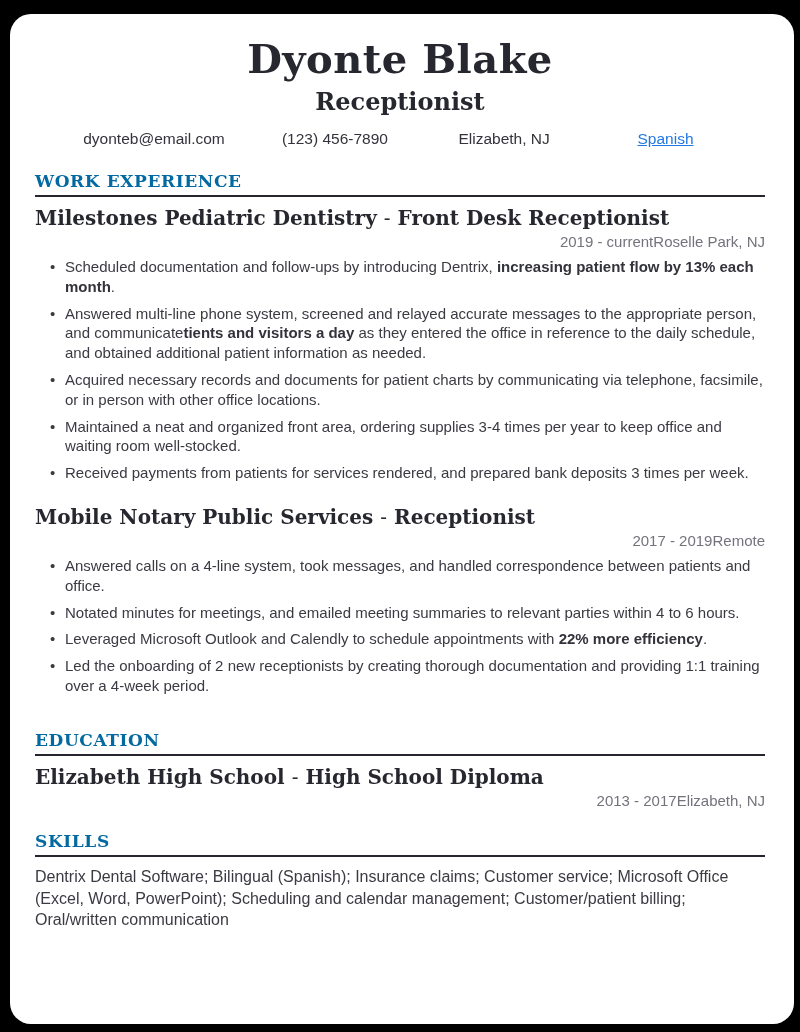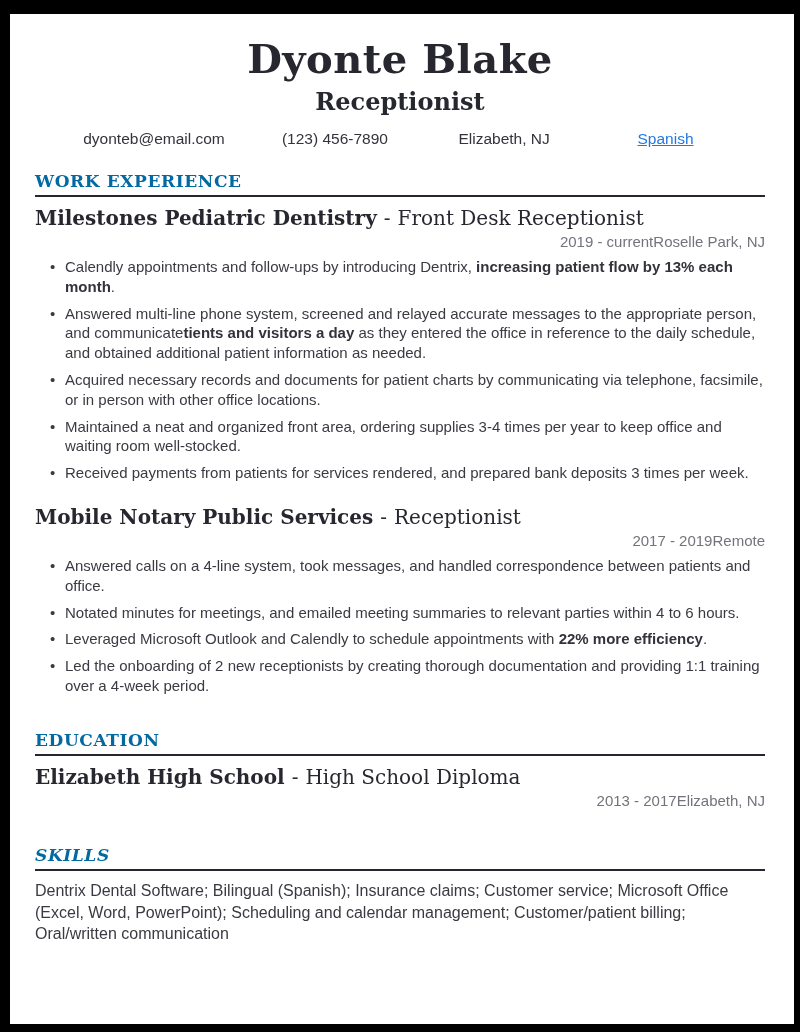--- a/index.html
+++ b/index.html
@@ -16,20 +16,21 @@
     height: 1032px;
     padding: 14px 6px 8px 10px;
   }
   .page {
     box-sizing: border-box;
     background: #ffffff;
     width: 100%;
     height: 100%;
     padding: 24px 29px 30px 25px;
     overflow: hidden;
+    border-radius: 21px;
   }
   
   .name {
     margin: 0;
     text-align: center;
     font-family: "DejaVu Serif", serif;
     font-weight: 700;
     font-size: 40px;
     line-height: 1.05;
     color: #27272f;
@@ -64,31 +65,31 @@
     margin: 23px 0 0 0;
     font-family: "DejaVu Serif", serif;
     font-weight: 700;
     font-size: 17px;
     letter-spacing: 0.6px;
     color: #0369a1;
     border-bottom: 2px solid #26262e;
     padding-bottom: 4px;
   }
   .sec-heading.edu { margin-top: 34px; }
-  .sec-heading.skl { margin-top: 36px; font-style: italic; }
+  .sec-heading.skl { margin-top: 22px; }
   .entry { margin-top: 9px; }
   .entry + .entry { margin-top: 22px; }
   .entry-line {
     font-family: "DejaVu Serif", serif;
     font-size: 20px;
     color: #27272f;
   }
   .entry-line .company { font-weight: 700; }
   .entry-line .dash { font-weight: 400; margin: 0 7px; }
-  .entry-line .role { font-weight: 400; }
+  .entry-line .role { font-weight: 700; }
   .entry-meta {
     display: flex;
     justify-content: flex-end;
     color: #73737c;
     font-size: 15px;
     margin: 3px 0 7px 0;
   }
   ul.bullets {
     list-style: none;
     margin: 0;
@@ -136,21 +137,21 @@
 
     <article class="entry">
       <div class="entry-line">
         <span class="company">Milestones Pediatric Dentistry</span><span class="dash">-</span><span class="role">Front Desk Receptionist</span>
       </div>
       <div class="entry-meta">
         <span>2019 - current</span>
         <span>Roselle Park, NJ</span>
       </div>
       <ul class="bullets">
-        <li><span>Calendly appointments and follow-ups by introducing Dentrix, </span><b>increasing patient flow by 13% each month</b><span>.</span></li>
+        <li><span>Scheduled documentation and follow-ups by introducing Dentrix, </span><b>increasing patient flow by 13% each month</b><span>.</span></li>
         <li><span>Answered multi-line phone system, screened and relayed accurate messages to the appropriate person, and communicate</span><b>tients and visitors a day</b><span> as they entered the office in reference to the daily schedule, and obtained additional patient information as needed.</span></li>
         <li><span>Acquired necessary records and documents for patient charts by communicating via telephone, facsimile, or in person with other office locations.</span><b></b><span></span></li>
         <li><span>Maintained a neat and organized front area, ordering supplies 3-4 times per year to keep office and waiting room well-stocked.</span><b></b><span></span></li>
         <li><span>Received payments from patients for services rendered, and prepared bank deposits 3 times per week.</span><b></b><span></span></li>
       </ul>
     </article>
 
     <article class="entry">
       <div class="entry-line">
         <span class="company">Mobile Notary Public Services</span><span class="dash">-</span><span class="role">Receptionist</span>

